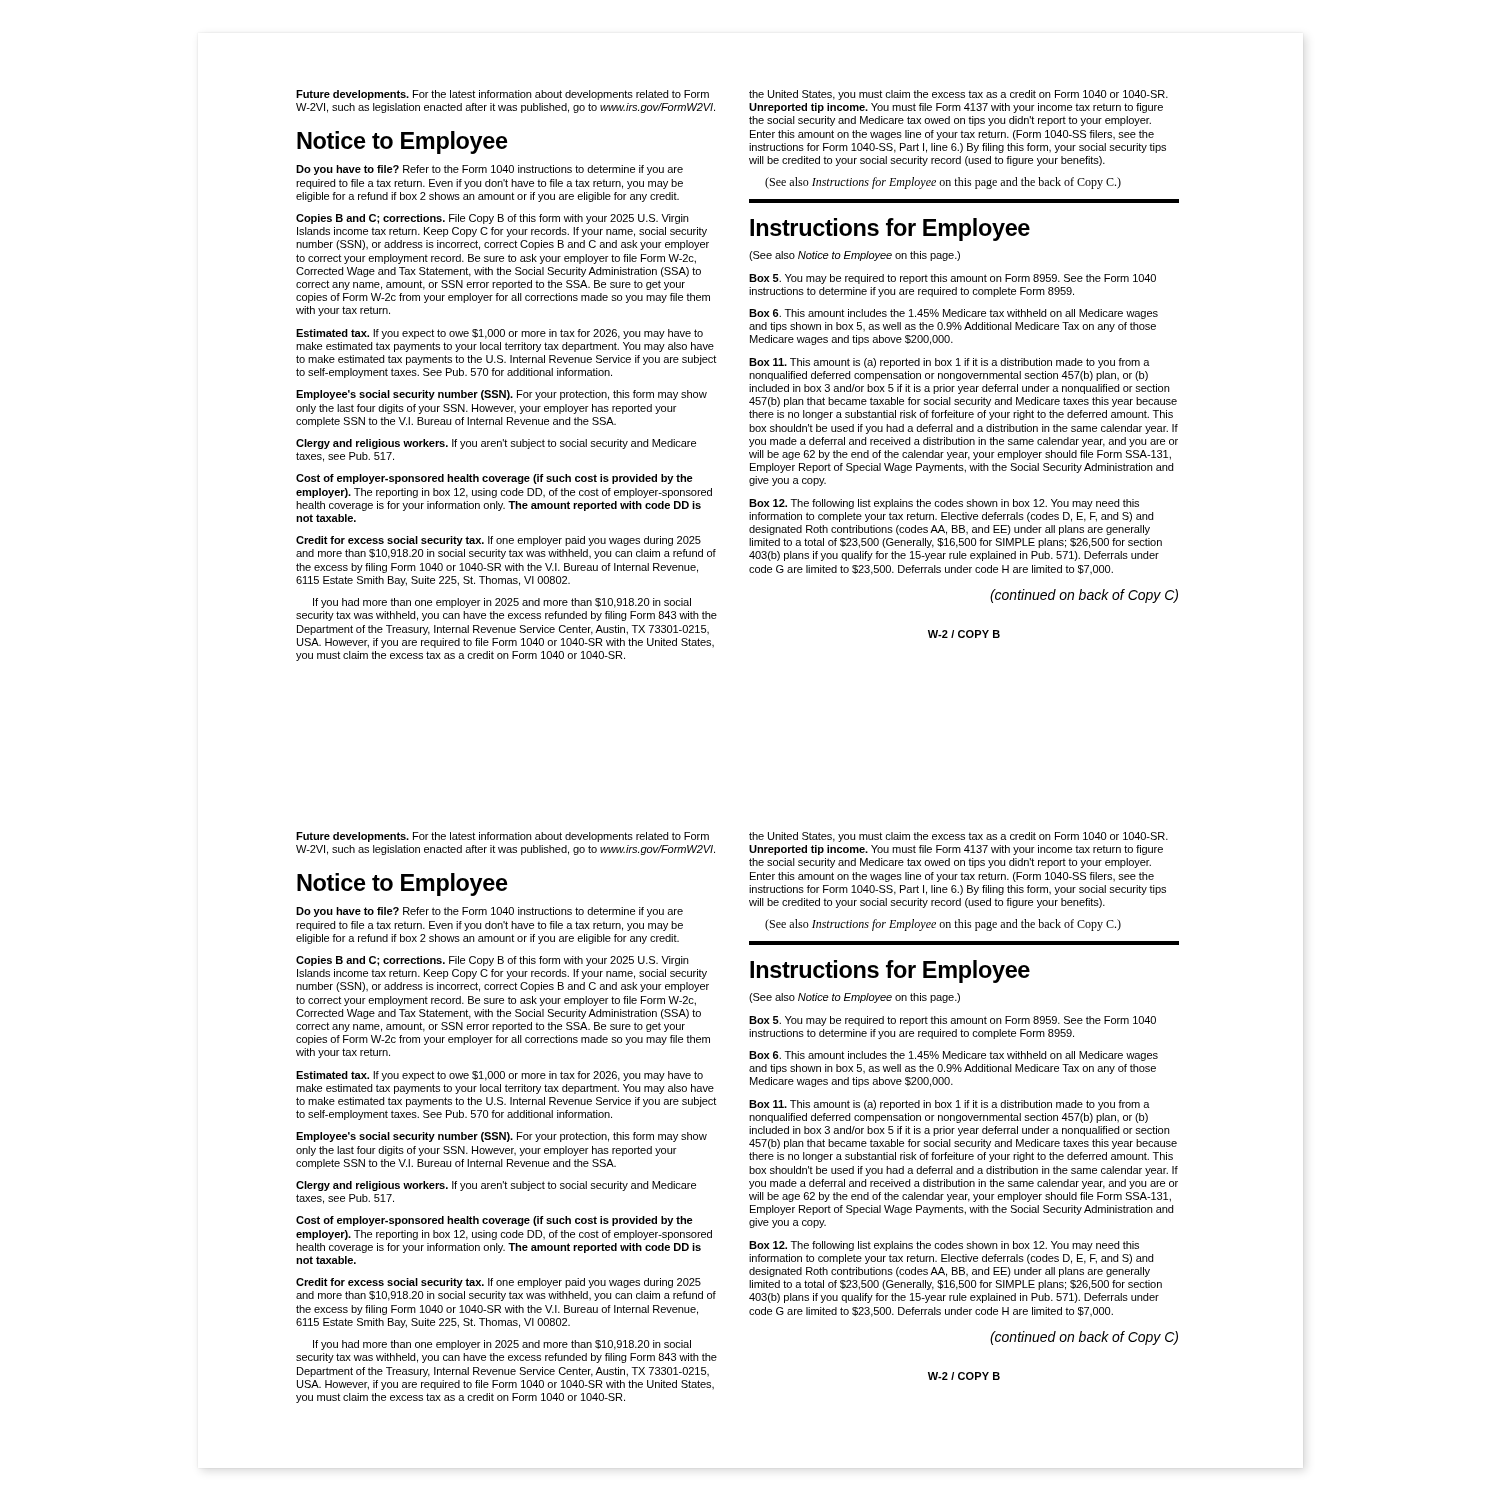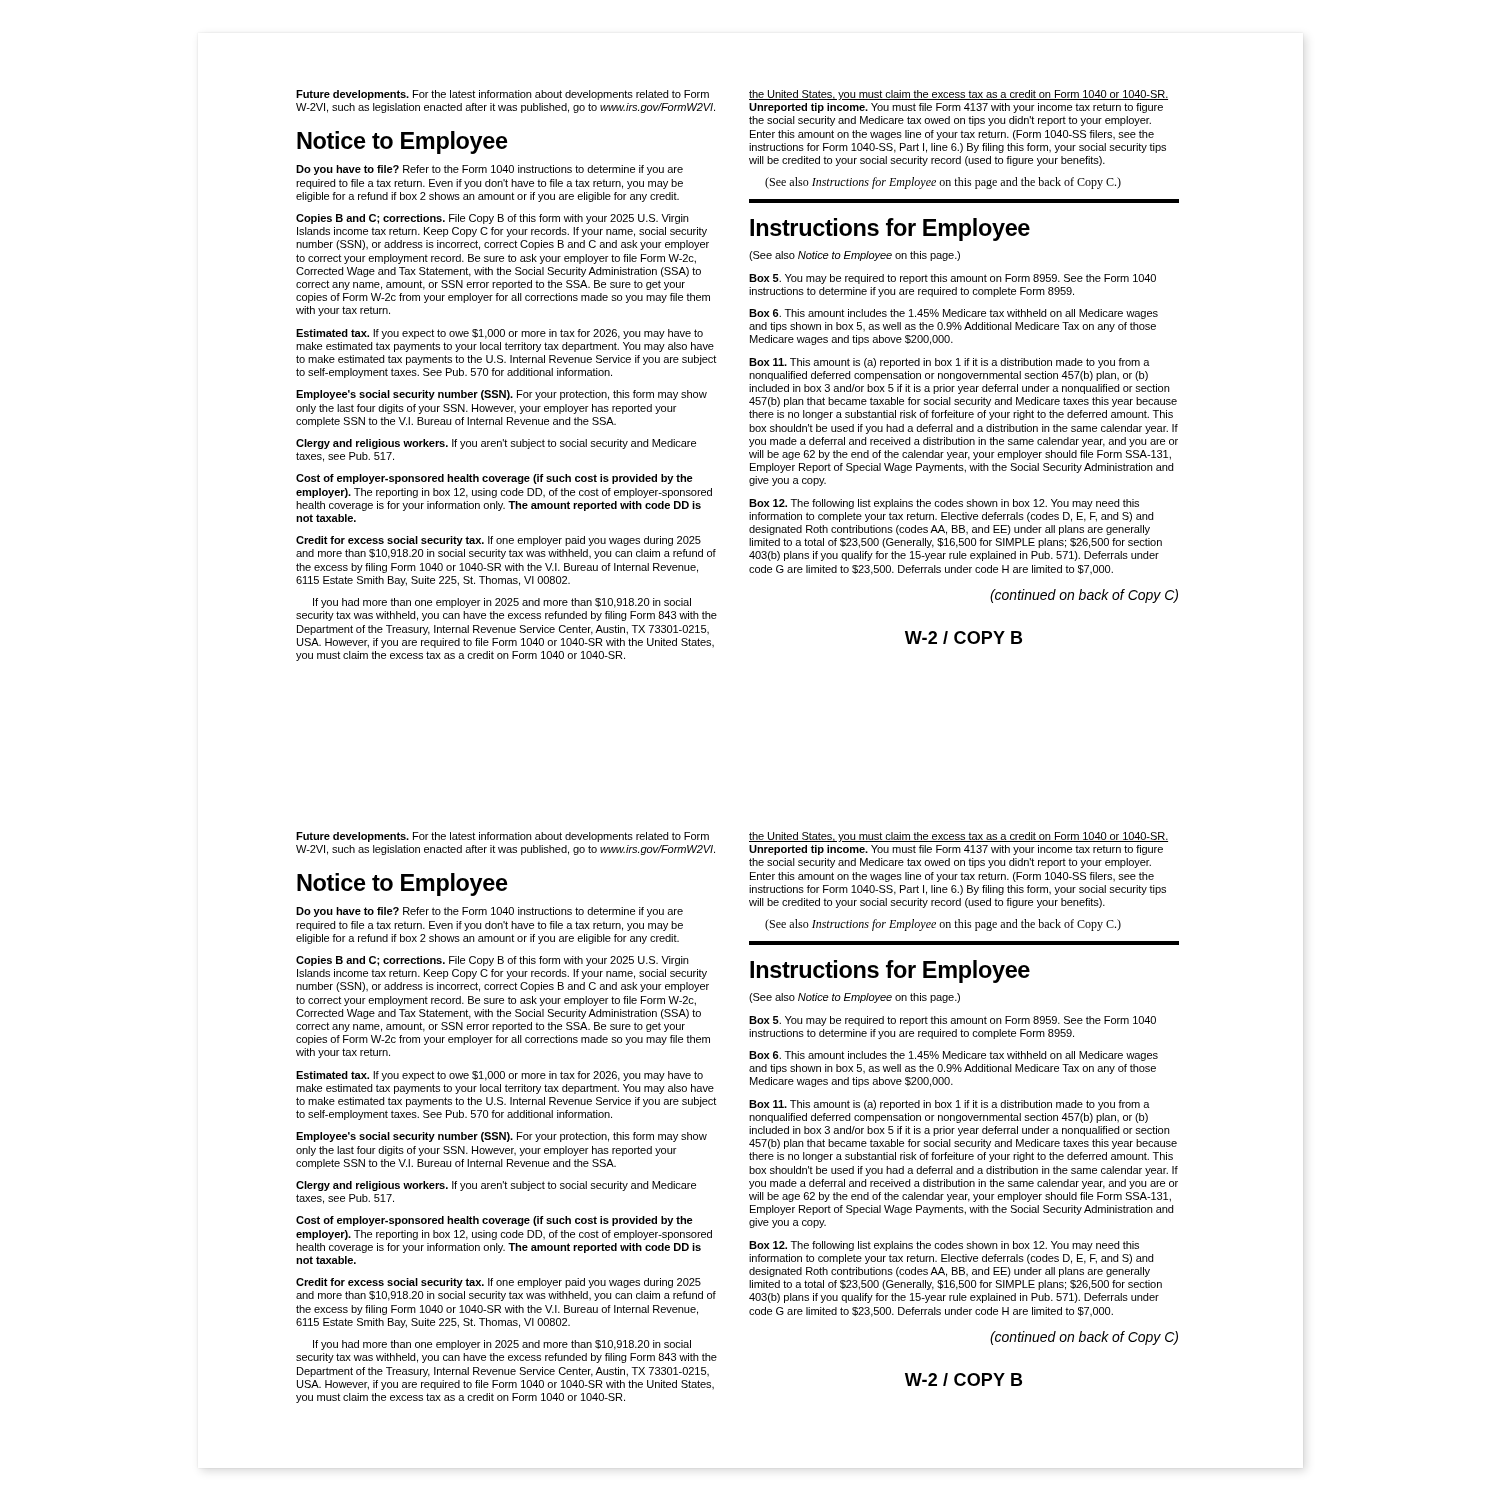--- a/index.html
+++ b/index.html
@@ -54,21 +54,21 @@
     width: 430px;
   }
 
   p.para {
     margin: 0 0 9px 0;
     font-size: 11.1px;
     line-height: 13.2px;
     text-align: left;
     letter-spacing: -0.01em;
   }
-  p.para.tight { margin-bottom: 0; text-decoration: underline; }
+  p.para.tight { margin-bottom: 0; }
   p.para.indent { text-indent: 16px; }
   b { font-weight: bold; }
   i { font-style: italic; }
 
   h1.section-title {
     margin: 14px 0 9px 0;
     font-size: 23.5px;
     line-height: 26px;
     font-weight: bold;
     letter-spacing: -0.015em;
@@ -99,21 +99,21 @@
     font-style: italic;
     text-align: right;
   }
 
   .copy-label {
     position: absolute;
     left: 551px;
     top: 595px;
     width: 430px;
     text-align: center;
-    font-size: 18px;
+    font-size: 11px;
     font-weight: bold;
     letter-spacing: 0.01em;
   }
 </style>
 </head>
 <body>
 
 <div class="viewport">
   <div class="page">
 

